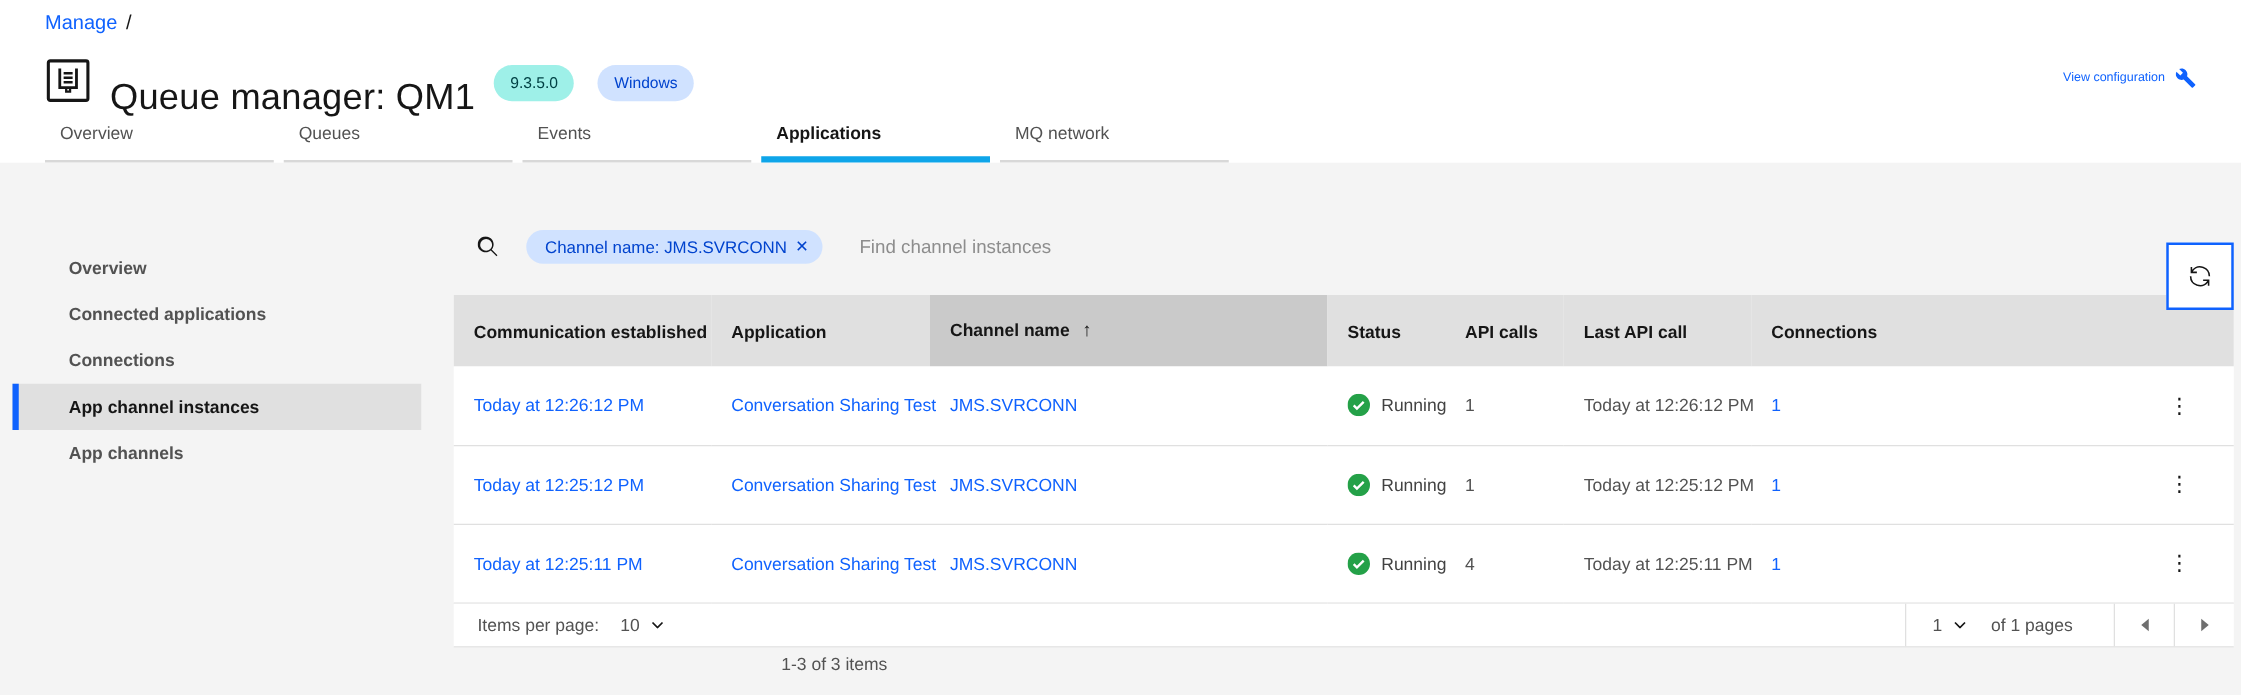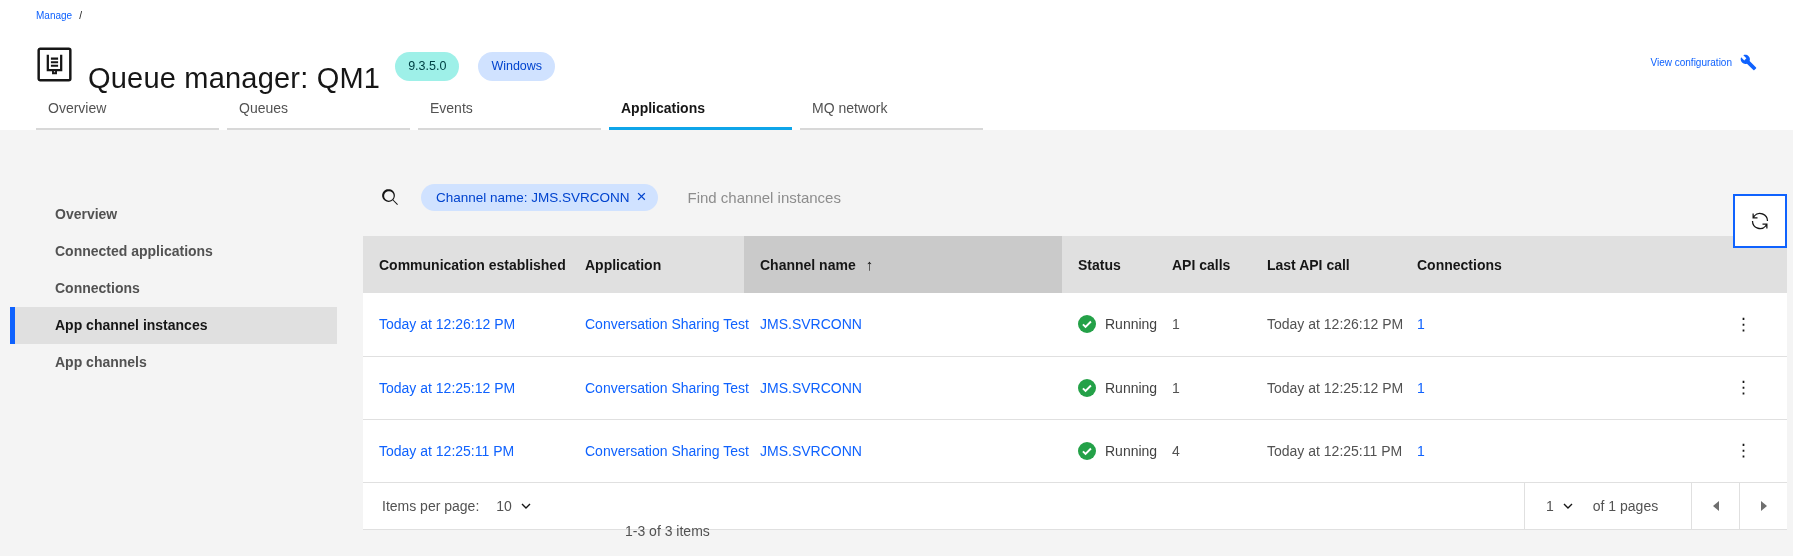--- a/index.html
+++ b/index.html
@@ -1,38 +1,38 @@
 <!DOCTYPE html>
 <html><head>
 <meta charset="utf-8">
 <style>
   * { margin:0; padding:0; box-sizing:border-box; }
   html,body { width:1793px; height:556px; overflow:hidden; background:#ffffff;
     font-family:"Liberation Sans", sans-serif; color:#161616; }
 
   
   .topbar { position:relative; height:130px; background:#fff; }
-  .breadcrumb { position:absolute; left:36px; top:10px; font-size:10px; display:flex; gap:7px; align-items:center; }
+  .breadcrumb { position:absolute; left:36px; top:10px; font-size:16px; display:flex; gap:7px; align-items:center; }
   .breadcrumb a { color:#0f62fe; text-decoration:none; cursor:pointer; }
   .breadcrumb .sep { color:#161616; }
 
   .title-row { position:absolute; left:36px; top:38px; display:flex; align-items:center; gap:15px; }
   .qm-icon { flex:0 0 auto; }
   h1 { font-size:29px; font-weight:400; color:#161616; letter-spacing:.2px;margin-top:24px; }
   .badge { font-size:12.5px; font-weight:500; border-radius:15px; padding:6px 13px; line-height:1.3; }
   .badge.teal { background:#9ef0e8; color:#004144; }
   .badge.blue { background:#d0e2ff; color:#0043ce; margin-left:4px; }
 
   .view-config { position:absolute; right:36px; top:54px; display:flex; align-items:center; gap:8px;
     color:#0f62fe; font-size:10px; cursor:pointer; text-decoration:none; }
 
   .tabs { position:absolute; left:36px; bottom:0; display:flex; }
   .tab { width:183px; margin-right:8px; padding:13px 0 12px 12px; font-size:14px; color:#525252;
     border-bottom:2px solid #d8d8d8; cursor:pointer; }
-  .tab.selected { font-weight:700; color:#161616; border-bottom:3px solid #0ea5e9; padding-bottom:11px; }
+  .tab.selected { font-weight:700; color:#161616; border-bottom:5px solid #0ea5e9; padding-bottom:11px; }
 
   
   .content { display:flex; align-items:flex-start; background:#f4f4f4; height:426px; }
 
   .sidebar { margin:66px 0 0 10px; width:327px; }
   .side-item { padding:10px 16px 10px 40px; font-size:14px; font-weight:600; line-height:17px;
     color:#525252; border-left:5px solid transparent; cursor:pointer; }
   .side-item.selected { background:#e0e0e0; color:#161616; font-weight:700; border-left-color:#0f62fe; }
 
   .main { margin-left:26px; width:1424px; }
@@ -56,21 +56,21 @@
   th.sorted { background:#cacaca; }
   th .sort-arrow { font-weight:400; font-size:15px; margin-left:10px; }
   td { height:63px; padding-left:16px; font-size:14px; color:#525252; white-space:nowrap; }
   tbody tr { border-bottom:1px solid #e0e0e0; }
   a.cell-link { color:#0f62fe; text-decoration:none; cursor:pointer; }
   .status-cell { display:flex; align-items:center; gap:9px; color:#424242; }
   td.menu-cell { text-align:center; padding-left:0; }
   .overflow-btn { display:inline-block; font-size:17px; color:#161616; cursor:pointer; padding:4px 10px; }
 
   
-  .pagination { height:47px; background:#fff; display:flex; align-items:stretch; font-size:14px;
+  .pagination { height:35px; background:#fff; display:flex; align-items:stretch; font-size:14px;
     color:#525252; border-bottom:1px solid #e0e0e0; }
   .pag-seg { display:flex; align-items:center; }
   .ipp { width:222px; padding-left:19px; gap:17px; }
   .select-inline { display:flex; align-items:center; gap:9px; cursor:pointer; color:#525252; }
   .range { border-left:1px solid #e0e0e0; padding-left:39px;margin-top:48px; }
   .right-group { margin-left:auto; display:flex; align-items:stretch; }
   .page-sel { border-left:1px solid #e0e0e0; width:167px; padding-left:21px; gap:20px; }
   .nav-btn { width:48px; border-left:1px solid #e0e0e0; display:flex; align-items:center;
     justify-content:center; cursor:pointer; }
   .caret-left { width:0; height:0; border-top:5px solid transparent; border-bottom:5px solid transparent;

